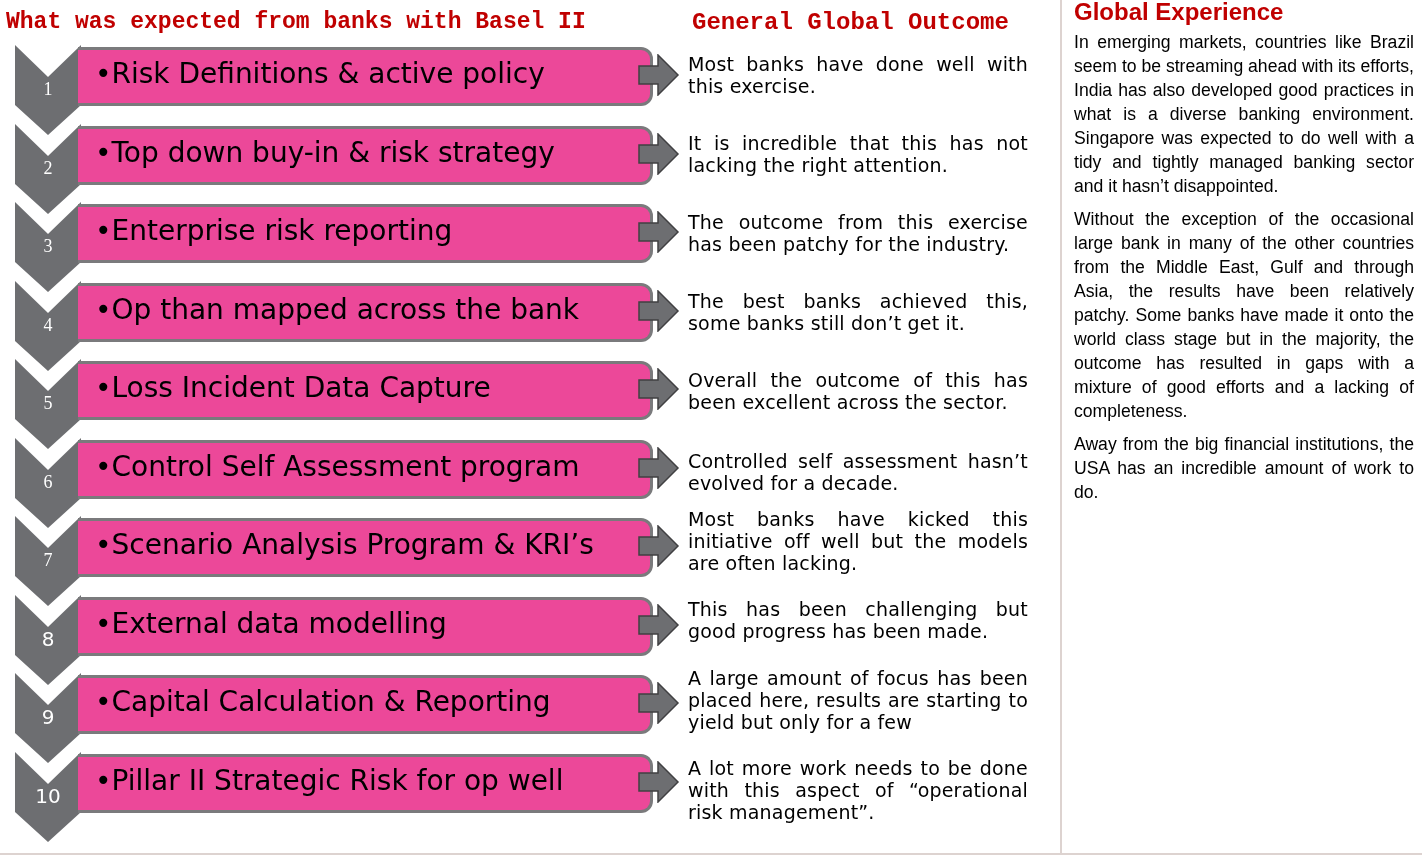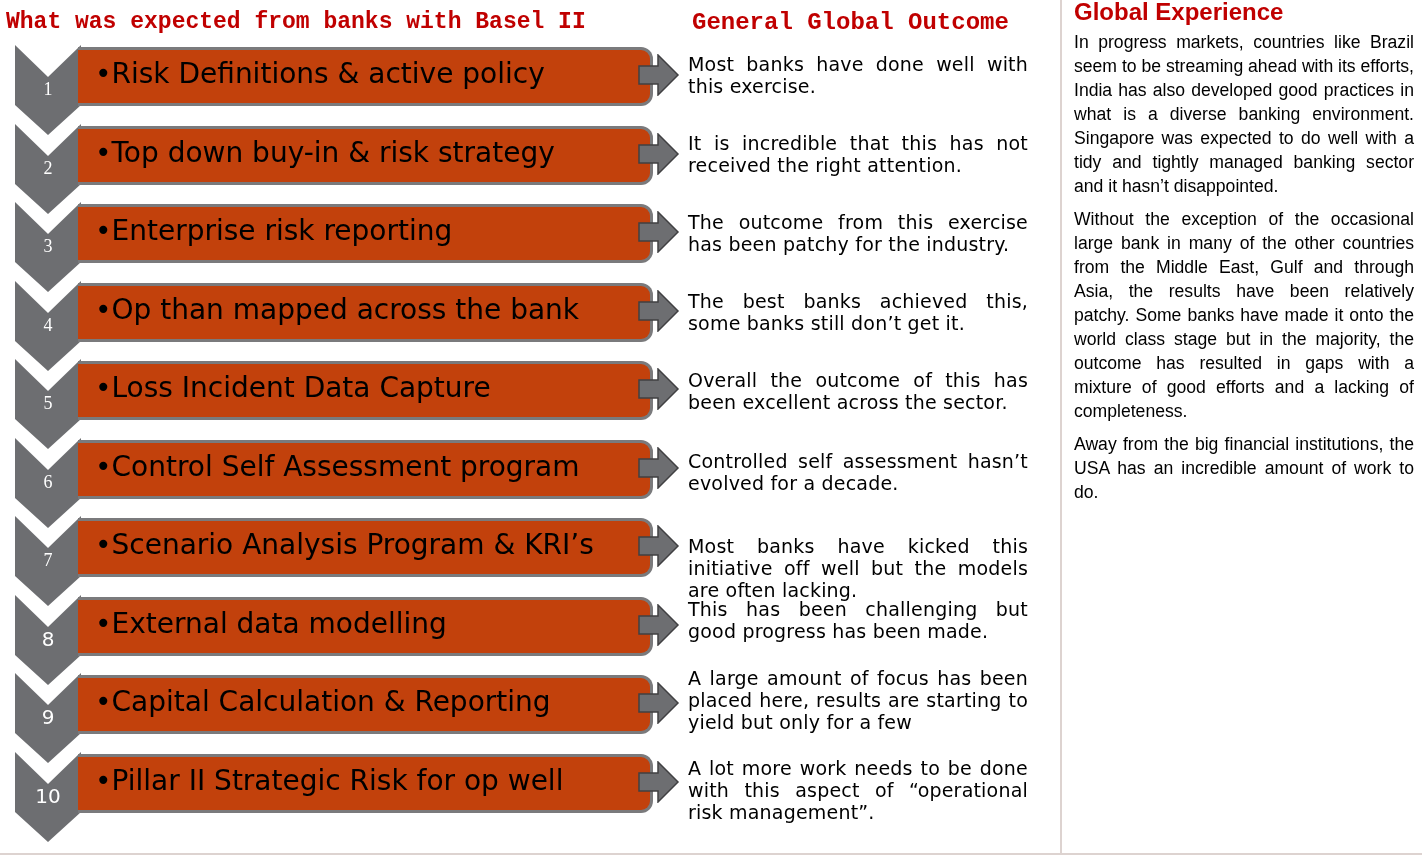--- a/index.html
+++ b/index.html
@@ -11,21 +11,21 @@
   #t-mid { left: 692px; top: 9px; font-size: 24px; }
   #t-right { left: 1074px; top: -2px; font-size: 24px; font-family: "Liberation Sans", sans-serif; }
 
   .row { position: absolute; left: 0; width: 690px; height: 80px; }
   .chev { position: absolute; left: 15px; top: 0; width: 66px; height: 90px; }
   .chev-num { position: absolute; left: 15px; width: 66px; text-align: center;
               color: #fff; font-size: 18px; font-family: "Liberation Serif", serif; }
   .chev-num.sans { font-family: "DejaVu Sans", sans-serif; font-size: 20px; }
   .box { position: absolute; left: 78px; width: 572px; height: 53px;
          border: 3px solid #7a7a7c; border-left: none; border-radius: 0 12px 12px 0;
-         background: #c2410c; }
+         background: #ec4899; }
   .box-label { position: absolute; left: 17px; top: 7px; font-size: 28px; white-space: nowrap;
                font-family: "DejaVu Sans", sans-serif; letter-spacing: 0px; }
   .arrow { position: absolute; left: 638px; width: 42px; height: 42px; }
 
   .outcome { position: absolute; left: 688px; width: 340px; font-size: 19px; line-height: 22px;
              text-align: justify; text-align-last: left; letter-spacing: 0.2px; }
 
   .divider-v { position: absolute; left: 1060px; top: 0; width: 2px; height: 854px; background: #ddd3d0; }
   .divider-h { position: absolute; left: 0; top: 853px; width: 1422px; height: 2px; background: #ddd3d0; }
 
@@ -160,27 +160,27 @@
       <svg class="arrow" style="top:9px" viewBox="0 0 42 42">
         <polygon points="1,12 20,12 20,1 40,21 20,41 20,30 1,30" fill="#6d6e71" stroke="#404042" stroke-width="1.5"></polygon>
       </svg>
     </div>
   </div>
 
 <div class="divider-v"></div>
 <div class="divider-h"></div>
 
 <div class="experience">
-  <p>In progress markets, countries like Brazil seem to be streaming ahead with its efforts, India has also developed good practices in what is a diverse banking environment. Singapore was expected to do well with a tidy and tightly managed banking sector and it hasn’t disappointed.</p>
+  <p>In emerging markets, countries like Brazil seem to be streaming ahead with its efforts, India has also developed good practices in what is a diverse banking environment. Singapore was expected to do well with a tidy and tightly managed banking sector and it hasn’t disappointed.</p>
   <p>Without the exception of the occasional large bank in many of the other countries from the Middle East, Gulf and through Asia, the results have been relatively patchy.  Some banks have made it onto the world class stage but in the majority, the outcome has resulted in gaps with a mixture of good efforts and a lacking of completeness.</p>
   <p>Away from the big financial institutions, the USA has an incredible amount of work to do.</p>
 </div>
 
 <div class="outcome" style="top: 53px;">Most banks have done well with this exercise.</div>
-<div class="outcome" style="top: 132px;">It is incredible that this has not received the right attention.</div>
+<div class="outcome" style="top: 132px;">It is incredible that this has not lacking the right attention.</div>
 <div class="outcome" style="top: 211px;">The outcome from this exercise has been patchy for the industry.</div>
 <div class="outcome" style="top: 290px;">The best banks achieved this, some banks still don’t get it.</div>
 <div class="outcome" style="top: 369px;">Overall the outcome of this has been excellent across the sector.</div>
 <div class="outcome" style="top: 426px; margin-top: 24px;">Controlled self assessment hasn’t evolved for a decade.</div>
-<div class="outcome" style="top: 535px;">Most banks have kicked this initiative off well but the models are often lacking.</div>
+<div class="outcome" style="top: 508px;">Most banks have kicked this initiative off well but the models are often lacking.</div>
 <div class="outcome" style="top: 598px;">This has been challenging but good progress has been made.</div>
 <div class="outcome" style="top: 667px;">A large amount of focus has been placed here, results are starting to yield but only for a few</div>
 <div class="outcome" style="top: 757px;">A lot more work needs to be done with this aspect of “operational risk management”.</div>
 
 </body></html>

